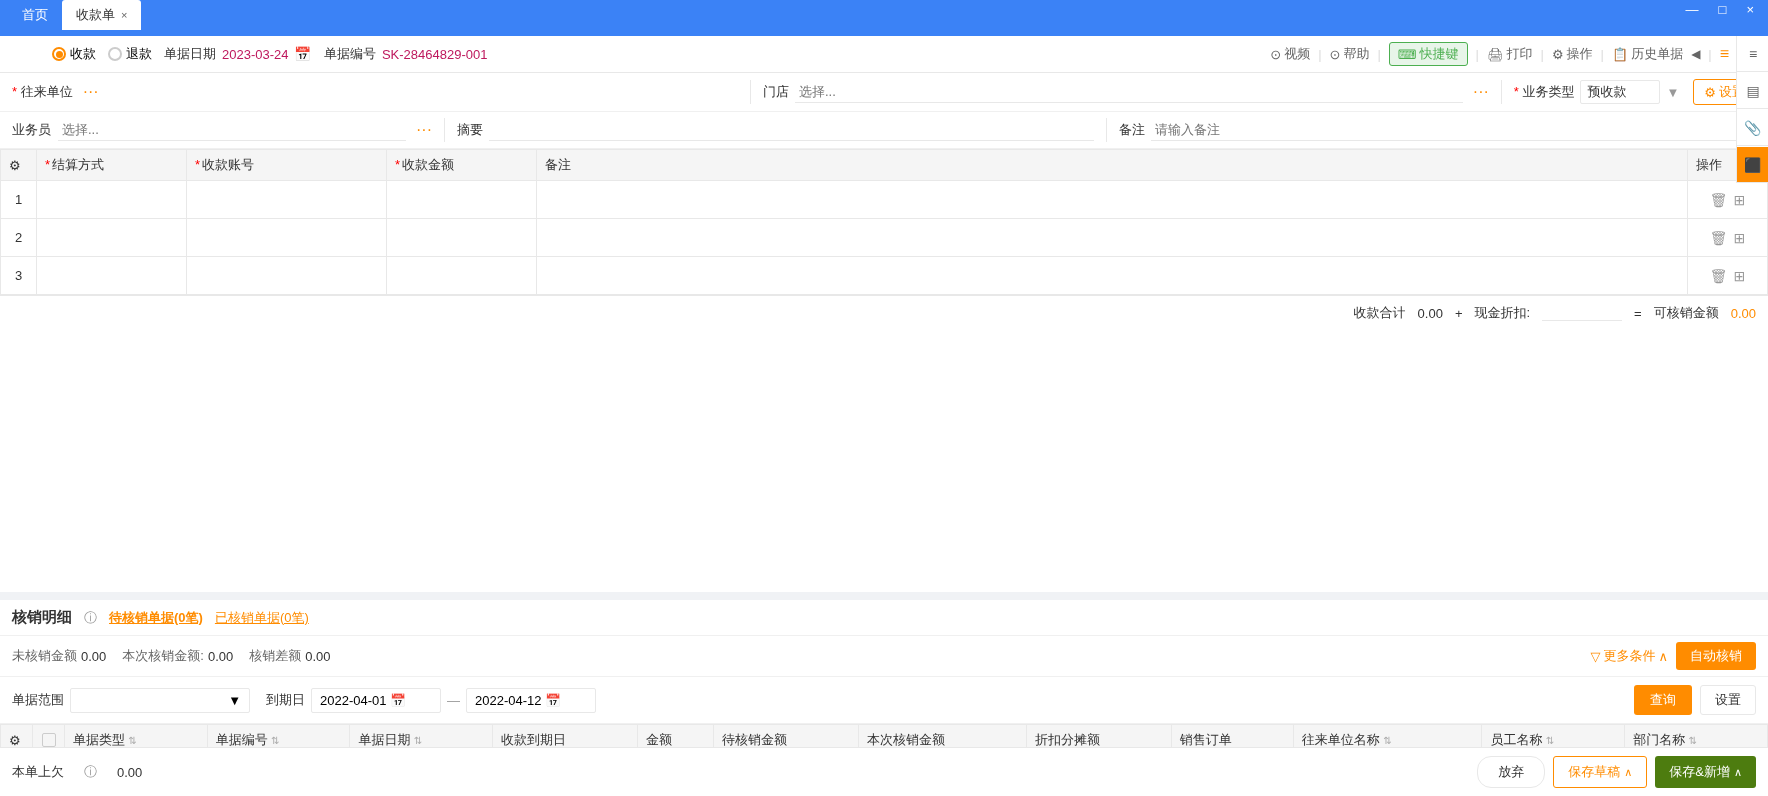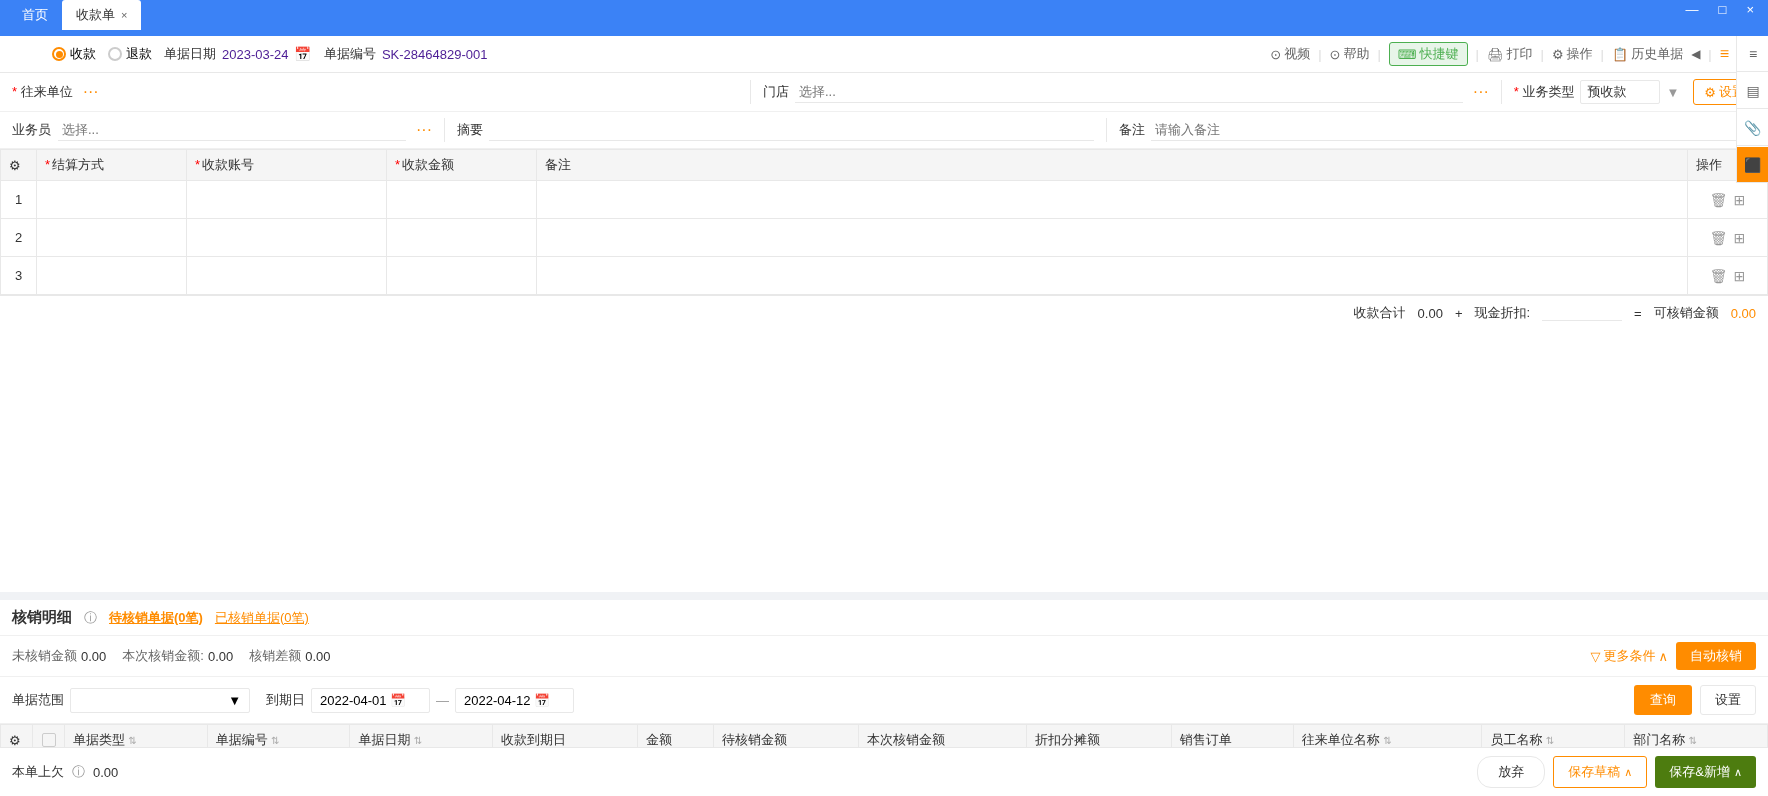--- a/index.html
+++ b/index.html
@@ -37,21 +37,21 @@
       padding: 6px 12px; border-bottom: 1px solid #e8e8e8;
       background: white; gap: 12px;
     }
     .radio-group { display: flex; gap: 12px; align-items: center; padding-left: 40px; }
     .radio-item { display: flex; align-items: center; gap: 4px; cursor: pointer; }
     .radio-dot { width: 14px; height: 14px; border-radius: 50%; border: 2px solid #ccc; display: flex; align-items: center; justify-content: center; }
     .radio-dot.checked { border-color: #ff8c00; }
     .radio-dot.checked::after { content: ''; width: 7px; height: 7px; background: #ff8c00; border-radius: 50%; }
     .toolbar-field { display: flex; align-items: center; gap: 6px; }
     .toolbar-label { color: #333; white-space: nowrap; }
-    .toolbar-value { color: #4c1d95; font-weight: 500; }
+    .toolbar-value { color: #be185d; font-weight: 500; }
     .toolbar-icon { color: #ff8c00; cursor: pointer; font-size: 14px; }
     .toolbar-spacer { flex: 1; }
     .toolbar-actions { display: flex; align-items: center; gap: 8px; }
     .toolbar-action { display: flex; align-items: center; gap: 3px; color: #666; cursor: pointer; font-size: 12px; }
     .action-sep { color: #ddd; }
     .shortcut-btn {
       background: #e8f5e9; border: 1px solid #4caf50; color: #4caf50;
       padding: 2px 8px; border-radius: 3px; cursor: pointer; font-size: 12px;
       display: flex; align-items: center; gap: 3px;
     }
@@ -164,21 +164,21 @@
     }
     .filter-field { display: flex; align-items: center; gap: 6px; }
     .filter-label { color: #333; white-space: nowrap; }
     .filter-select {
       border: 1px solid #e8e8e8; border-radius: 2px; padding: 4px 8px;
       min-width: 180px; display: flex; align-items: center; justify-content: space-between;
       cursor: pointer; background: white;
     }
     .date-input {
       border: 1px solid #e8e8e8; border-radius: 2px; padding: 4px 8px;
-      width: 119px; display: flex; gap: 4px; cursor: pointer;
+      width: 130px; display: flex; gap: 4px; cursor: pointer;
     }
     .date-sep { color: #999; }
     .query-btn {
       background: #ff8c00; color: white; border: none;
       padding: 5px 16px; border-radius: 3px; cursor: pointer; font-size: 13px;
     }
     .settings-btn2 {
       border: 1px solid #e8e8e8; color: #333; background: white;
       padding: 5px 14px; border-radius: 3px; cursor: pointer; font-size: 13px;
     }
@@ -199,21 +199,21 @@
     }
     .th-sort { cursor: pointer; }
     .sort-icon { color: #aaa; font-size: 10px; }
 
     
     .page-footer {
       display: flex; align-items: center; padding: 8px 12px;
       border-top: 1px solid #e8e8e8; background: white;
       position: fixed; bottom: 0; left: 0; right: 0;
     }
-    .footer-info { display: flex; align-items: center; gap: 8px; color: #333; }
+    .footer-info { display: flex; align-items: center; gap: 20px; color: #333; }
     .footer-spacer { flex: 1; }
     .footer-actions { display: flex; gap: 8px; }
     .btn-abandon {
       border: 1px solid #e8e8e8; background: white; color: #333;
       padding: 6px 20px; border-radius: 14px; cursor: pointer; font-size: 13px;
     }
     .btn-save-draft {
       border: 1px solid #ff8c00; background: white; color: #ff8c00;
       padding: 6px 14px; border-radius: 3px; cursor: pointer; font-size: 13px;
       display: flex; align-items: center; gap: 4px;

